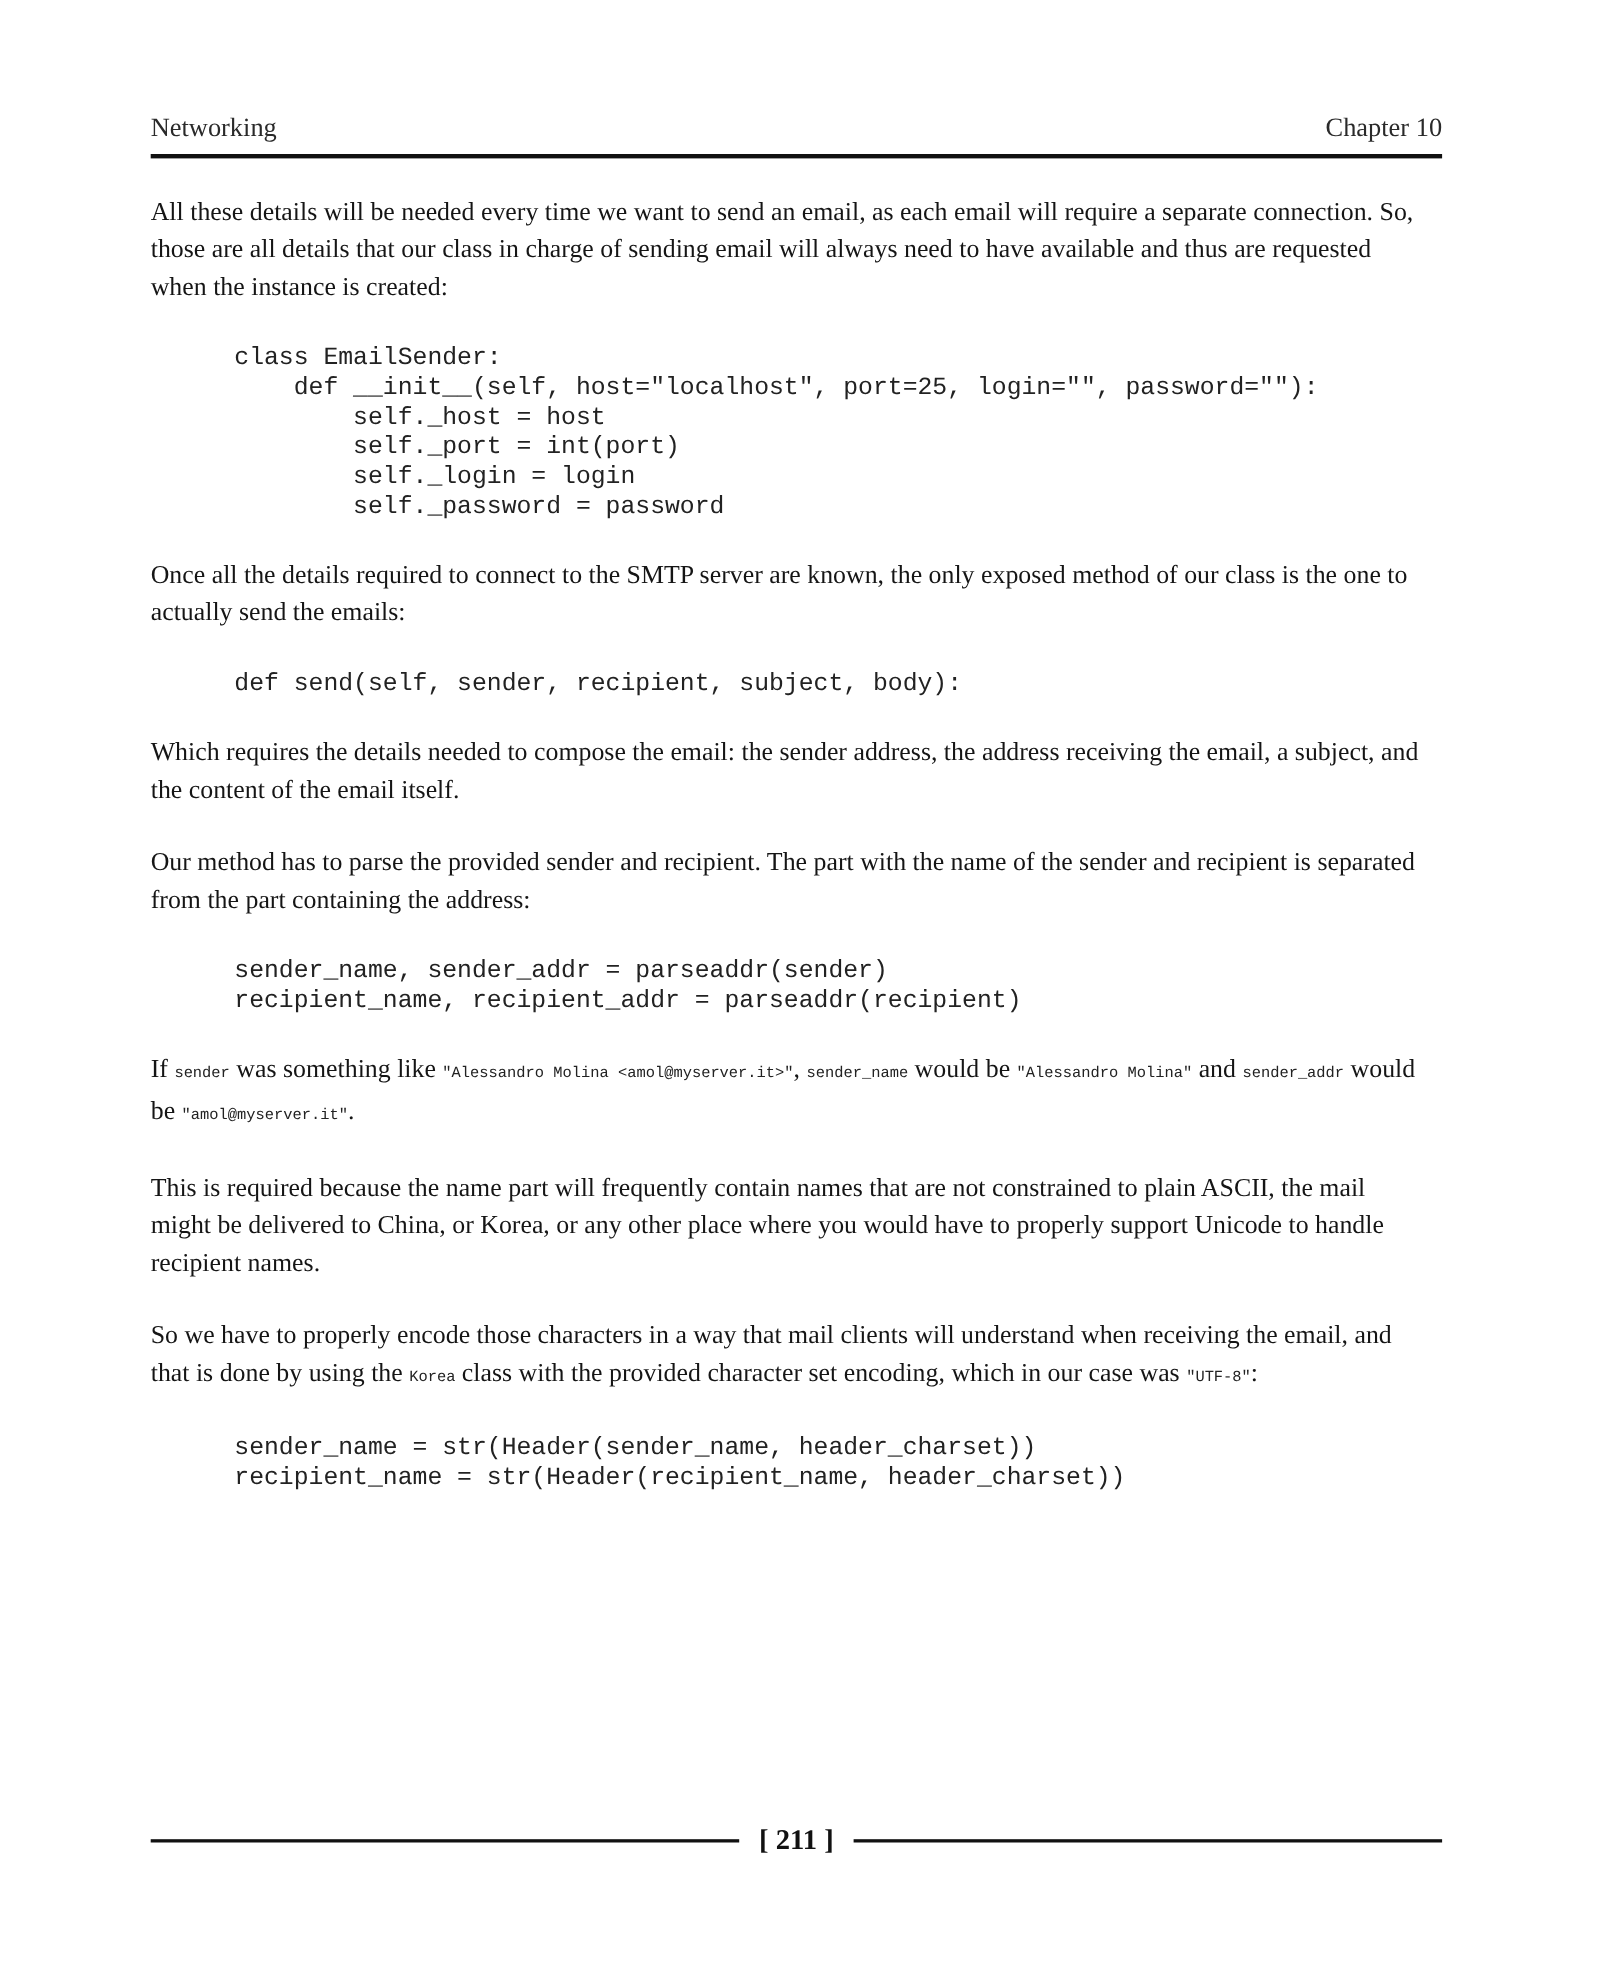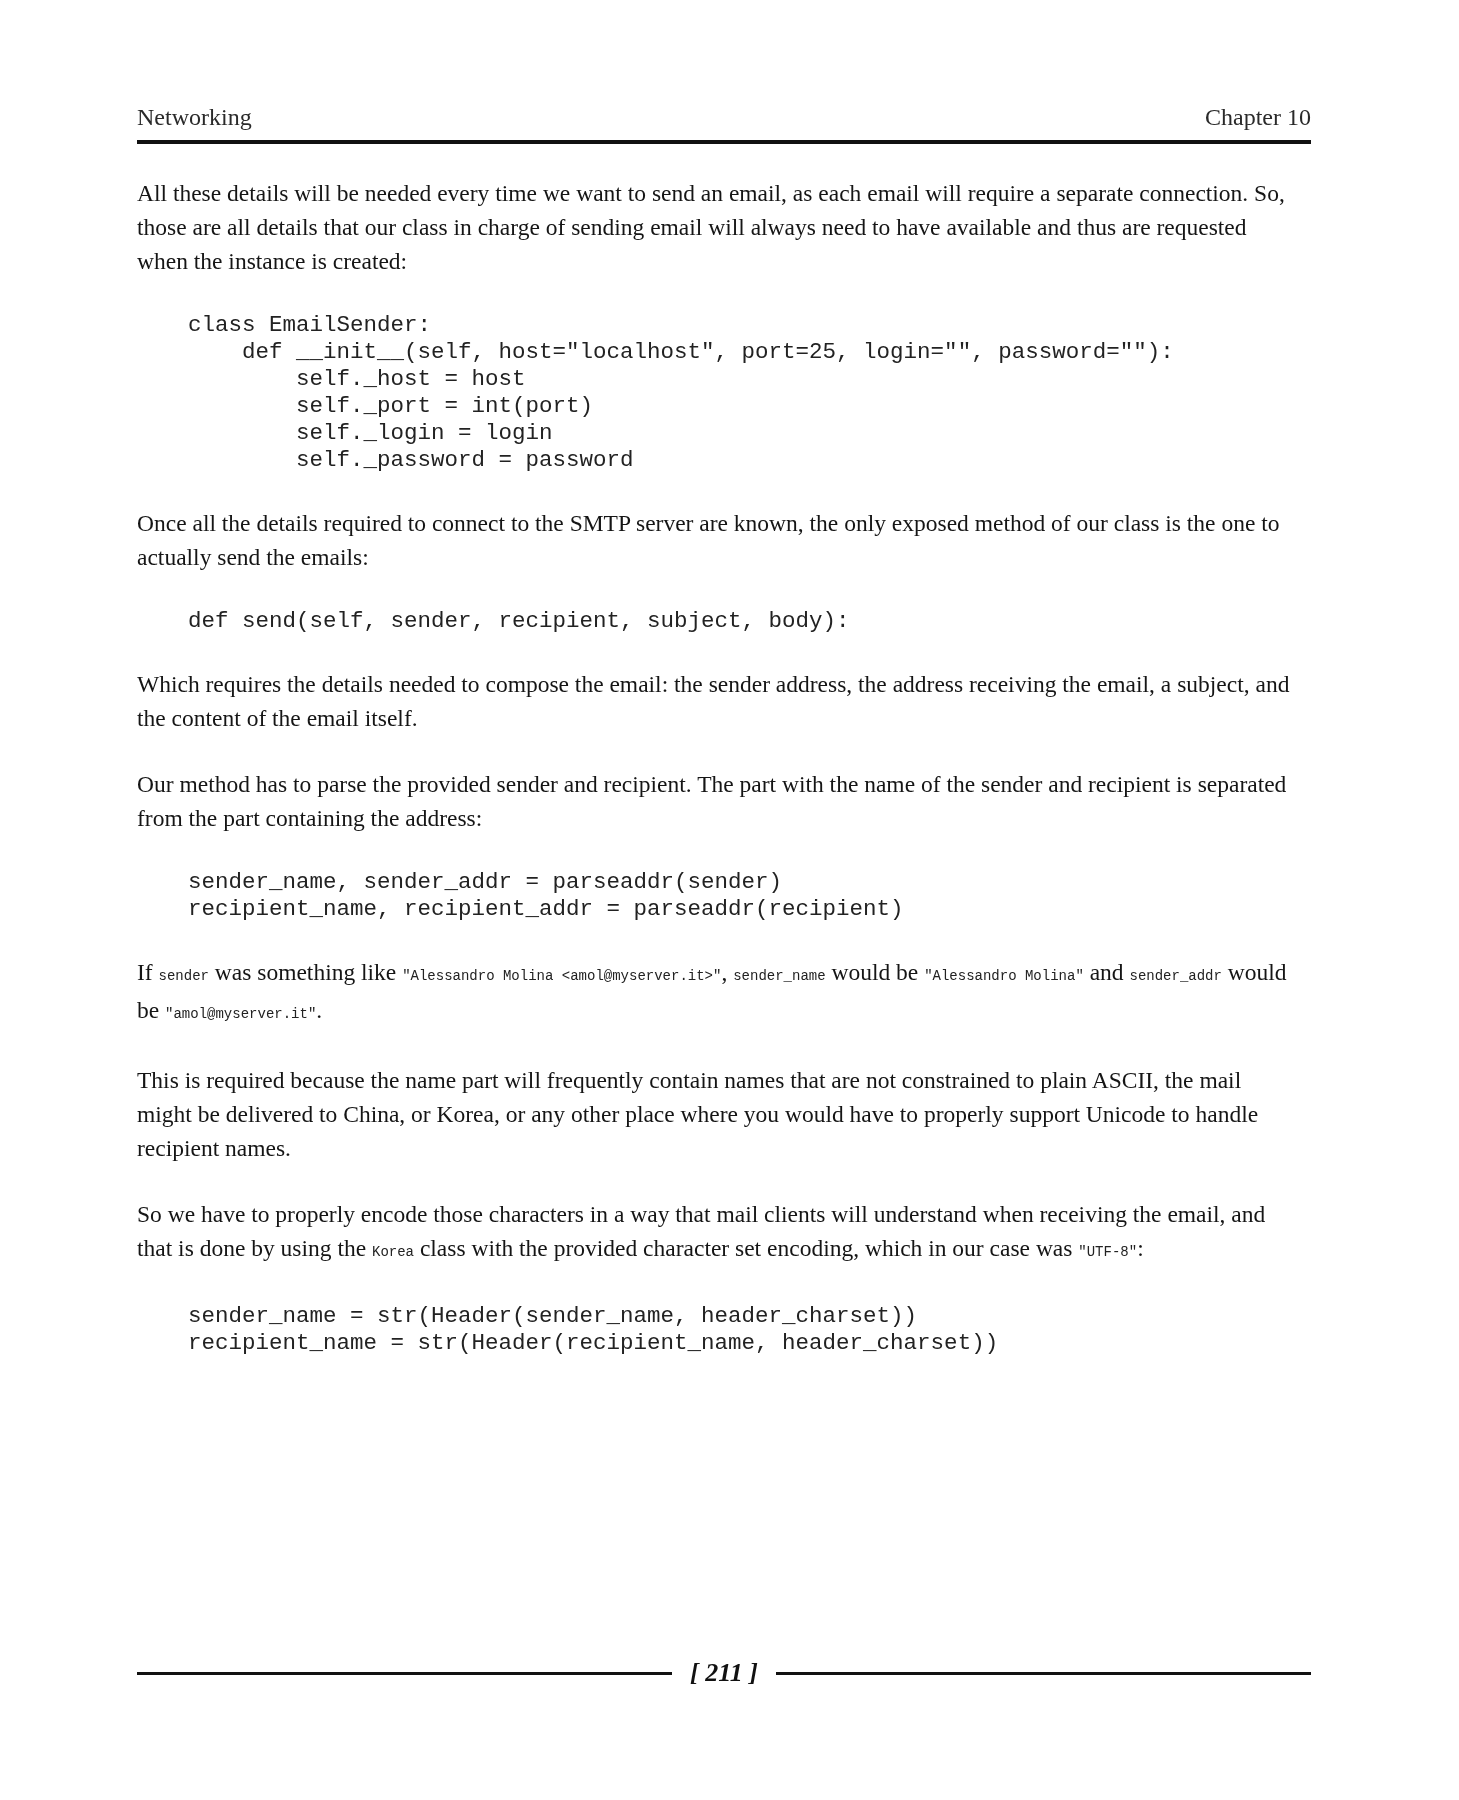--- a/index.html
+++ b/index.html
@@ -31,39 +31,38 @@
   .content {
     flex: 0 0 auto;
   }
   .content p {
     margin: 32px 15px 0 0;
     font-size: 23.5px;
     line-height: 34px;
     color: #151515;
   }
   pre.code-block {
-    margin: 34px 0 0 51px;
+    margin: 34px 0 0 76px;
     font-family: "Liberation Mono", monospace;
     font-size: 22.5px;
     line-height: 27px;
     color: #222222;
     white-space: pre;
   }
   .inline-code {
     font-family: "Liberation Mono", monospace;
     font-size: 14px;
     color: #222222;
   }
   .spacer { flex: 1 1 auto; }
   .page-footer {
     flex: 0 0 auto;
     display: flex;
     align-items: center;
     gap: 18px;
-    font-style: italic;
   }
   .footer-rule {
     flex: 1 1 auto;
     height: 3px;
     background: #111111;
   }
   .page-number {
     font-size: 26px;
     font-weight: bold;
     color: #111111;

